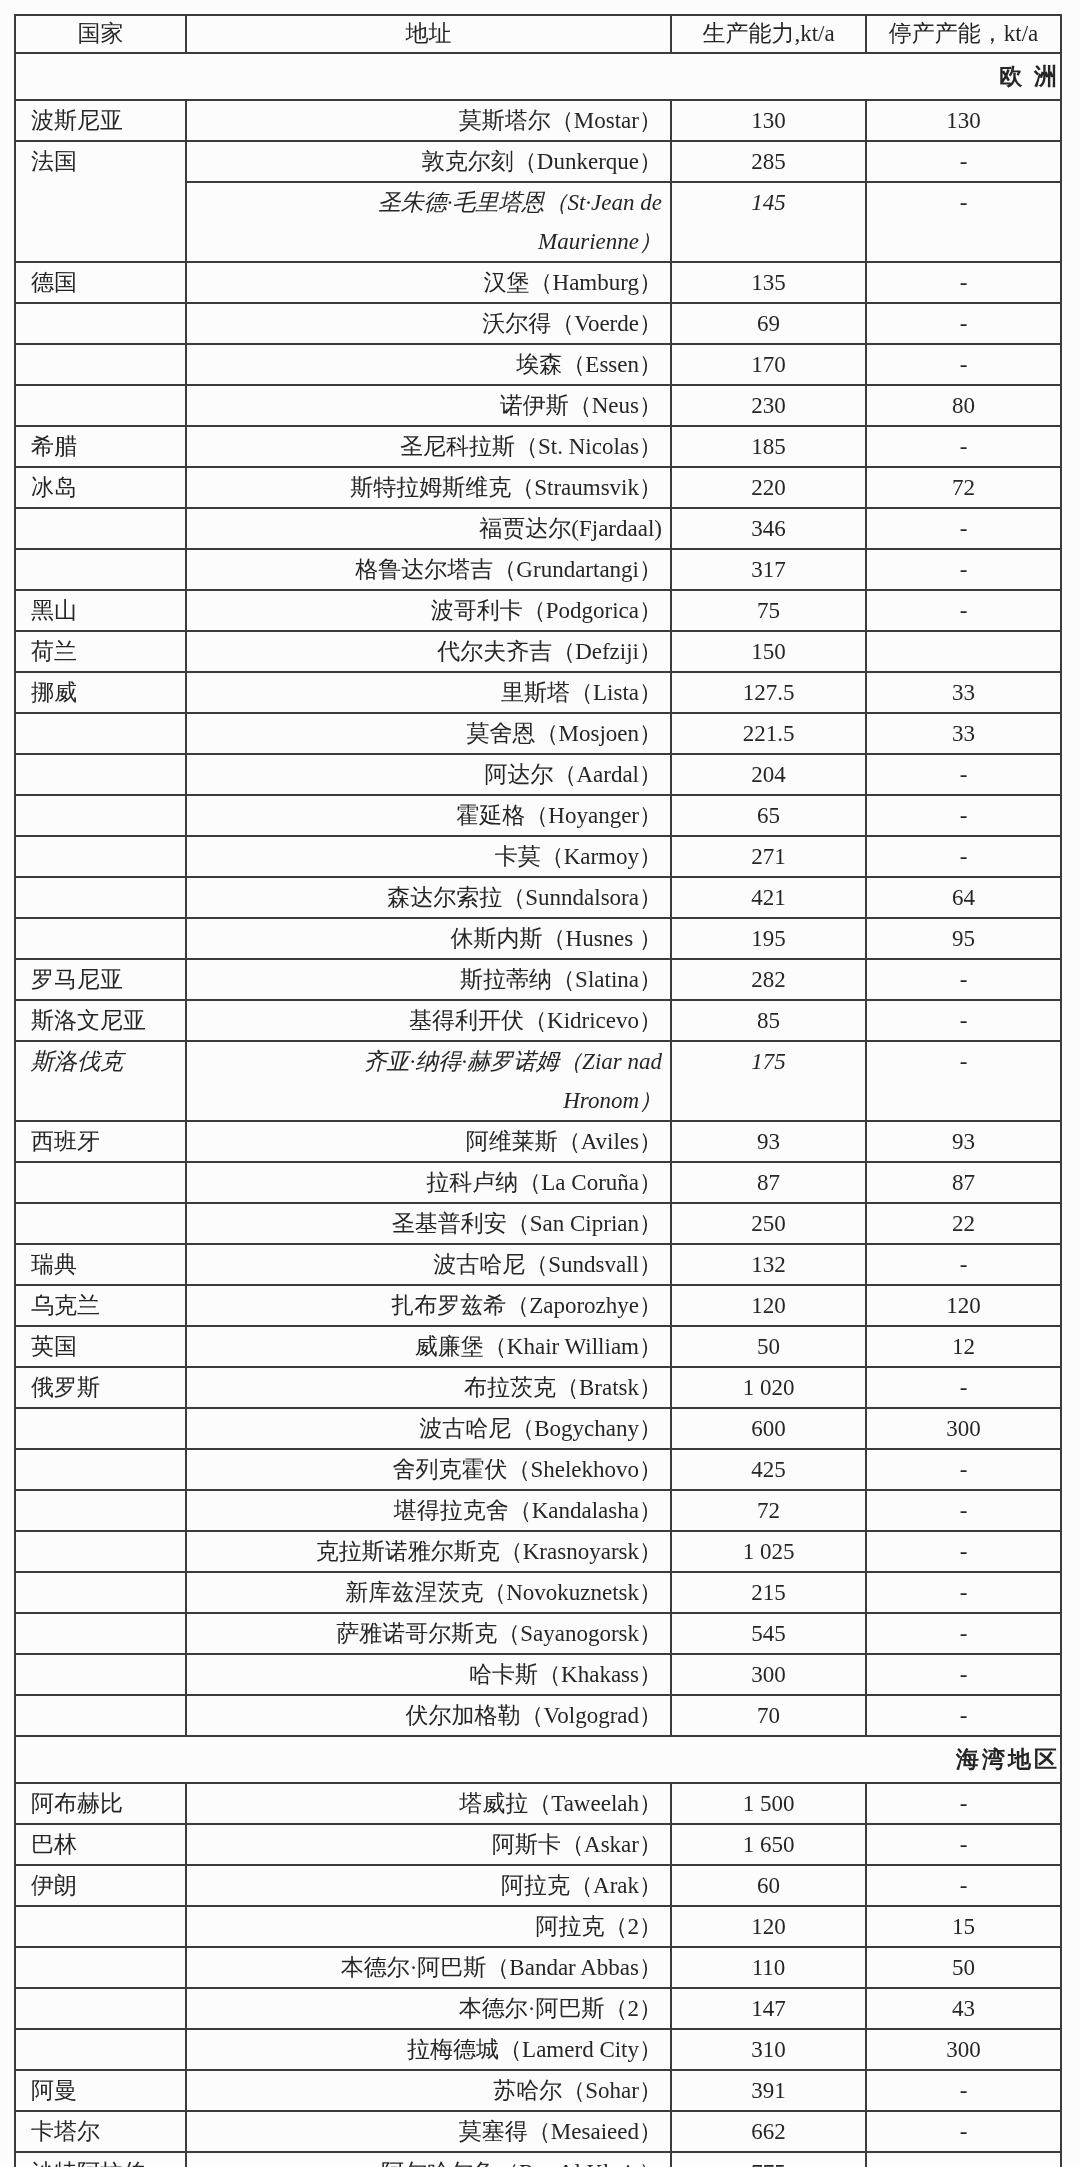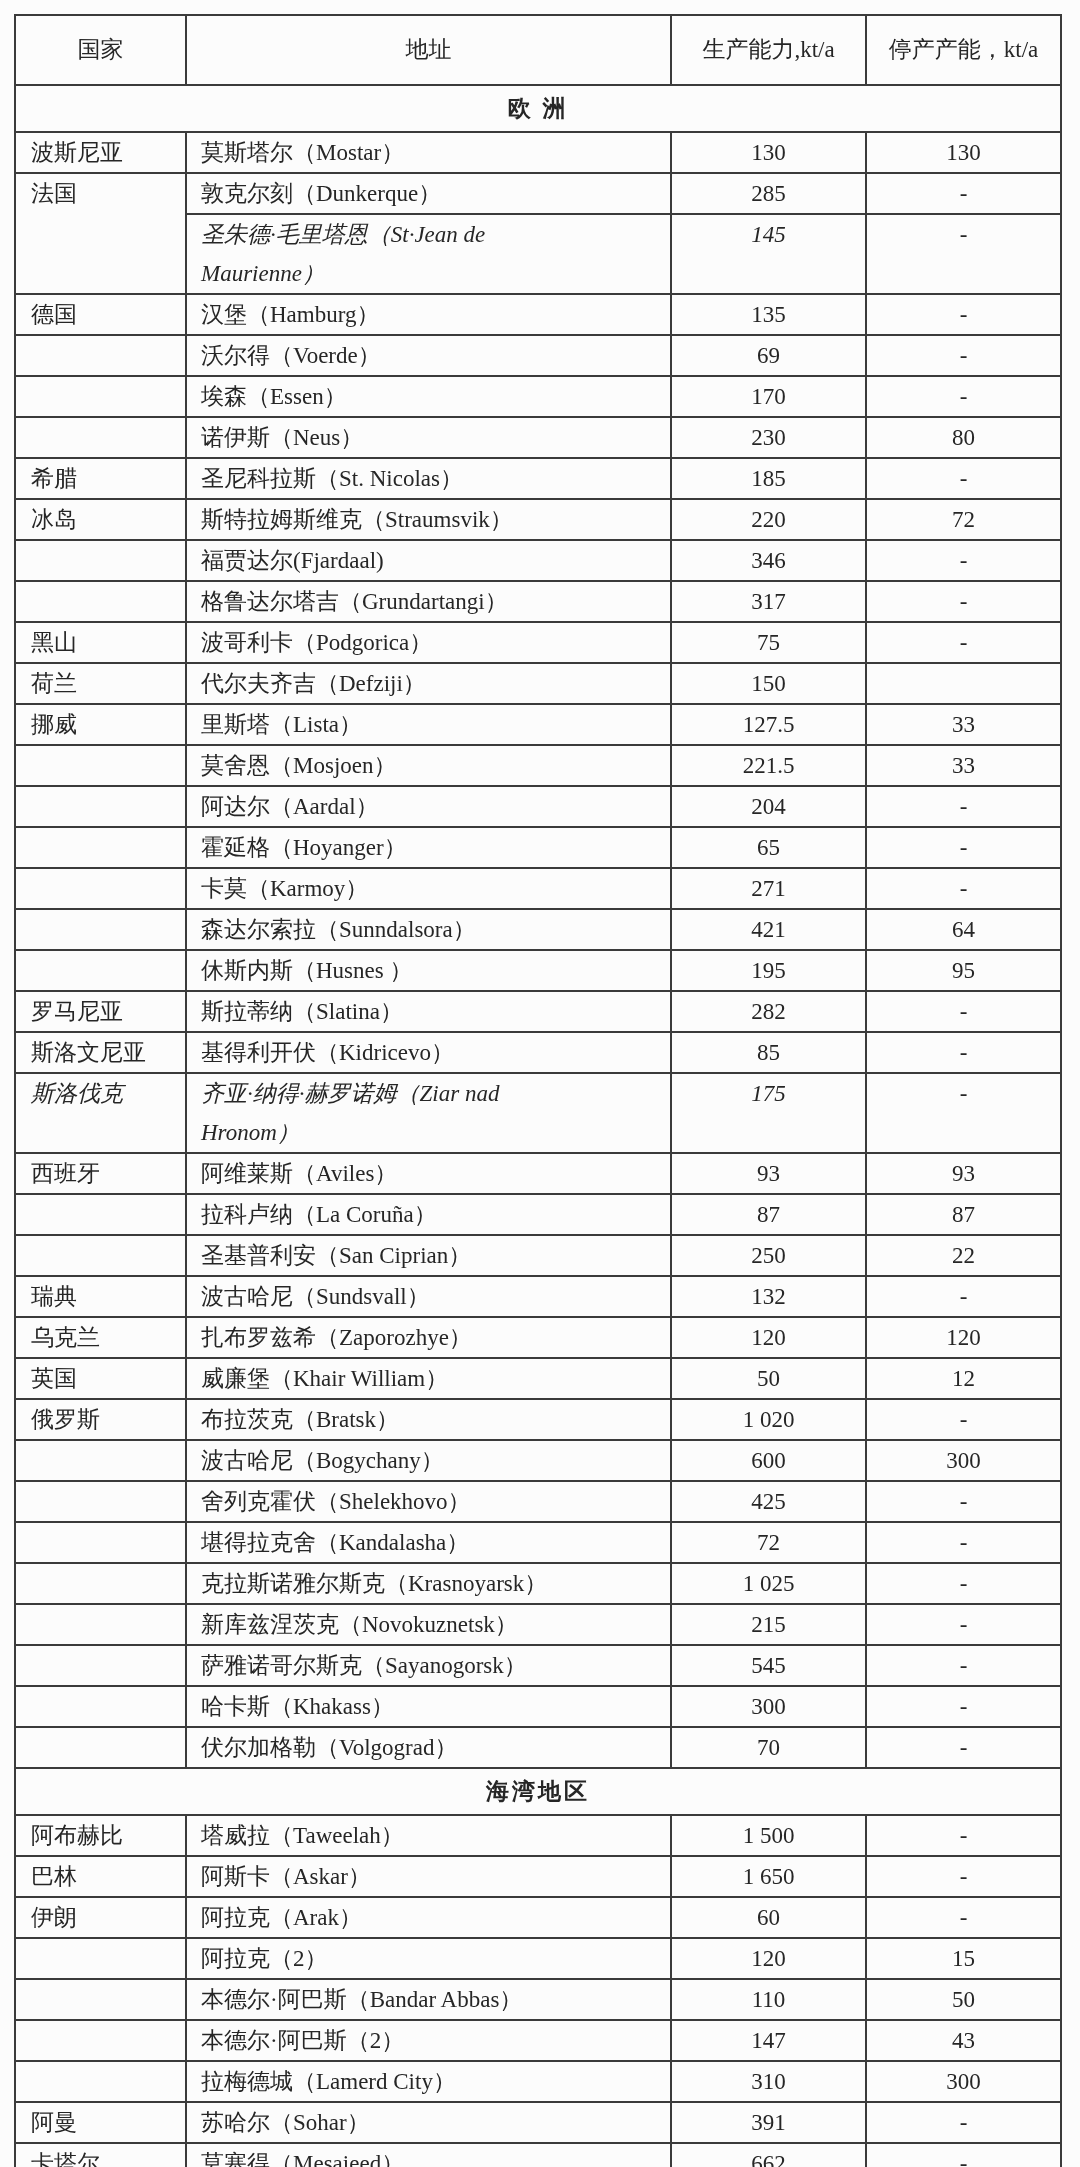--- a/index.html
+++ b/index.html
@@ -27,42 +27,42 @@
   .cap-table td {
     border: 2px solid #3b3b3b;
     font-size: 23px;
     overflow: hidden;
     box-sizing: border-box;
   }
   .cap-table th {
     font-weight: normal;
     text-align: center;
     line-height: 36px;
-    padding: 16px;
+    padding: 0;
     white-space: nowrap;
   }
   .cap-table td {
     line-height: 39px;
     padding: 0;
     vertical-align: top;
   }
   td.country-cell {
     text-align: left;
     padding: 0 8px 0 15px;
   }
   td.site-cell {
-    text-align: left;
+    text-align: right;
     padding: 0 8px 0 14px;
     white-space: pre-wrap;
   }
   td.num-cell {
     text-align: center;
   }
   td.section-cell {
-    text-align: center;
+    text-align: right;
     font-weight: bold;
     line-height: 45px;
     letter-spacing: 3px;
     border-radius: 21px;
   }
   tr.double-row td {
     height: 78px;
     font-style: italic;
   }
 </style>

